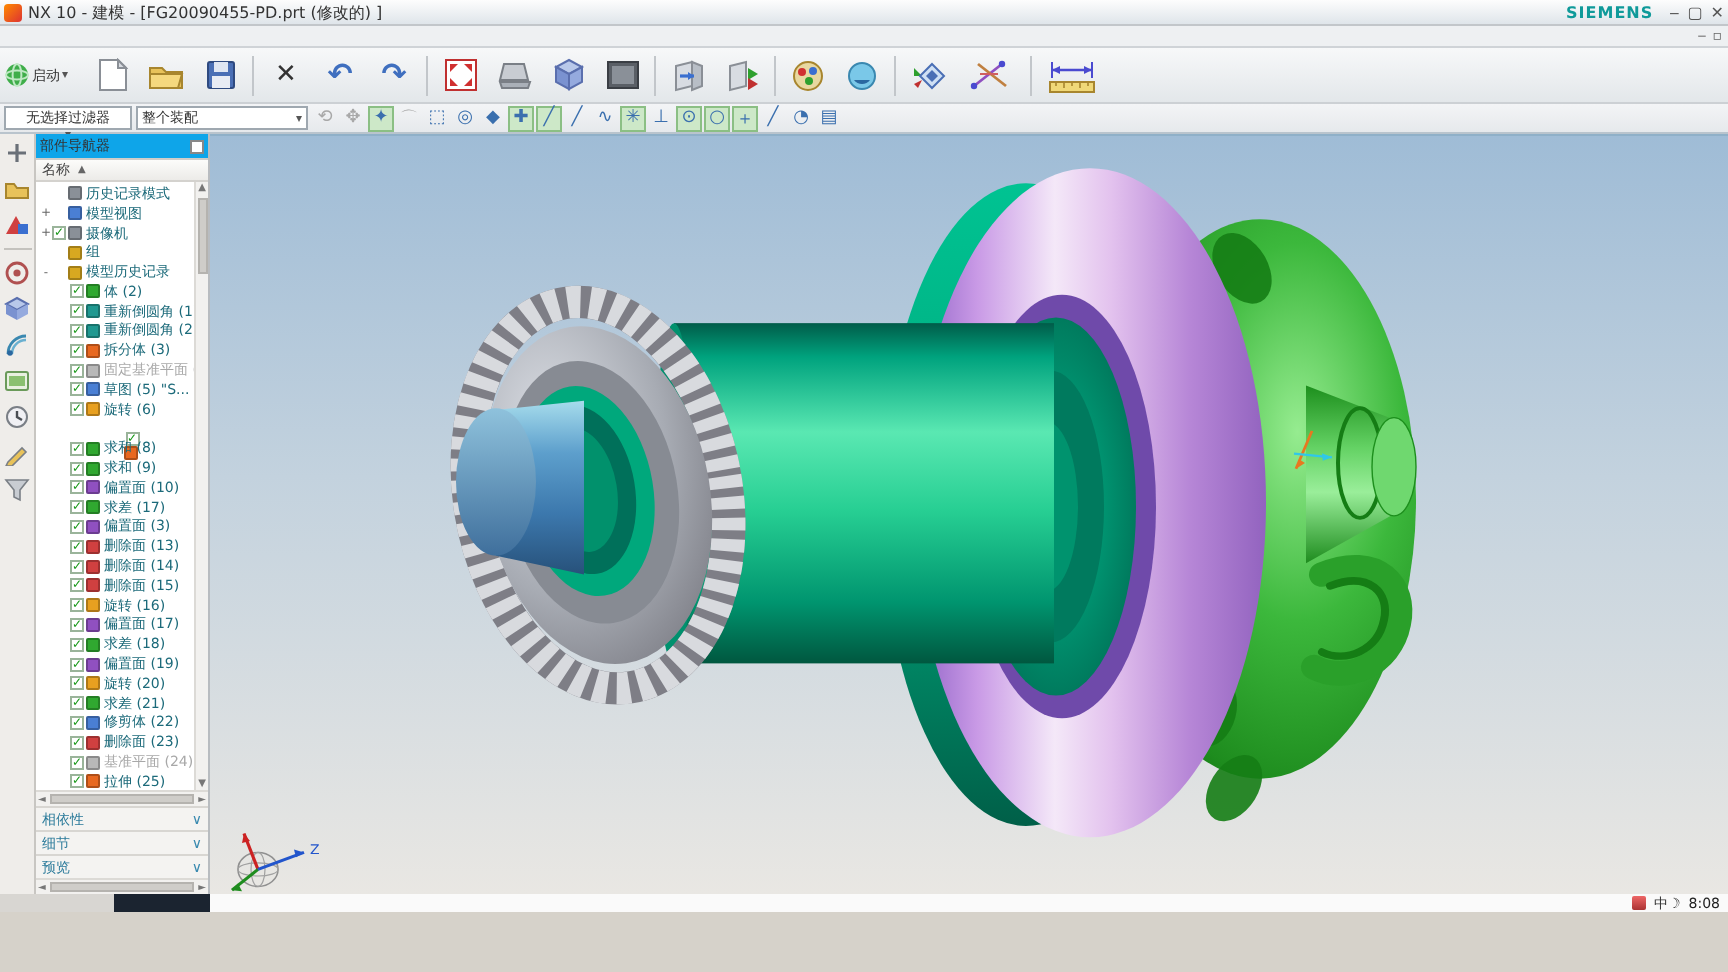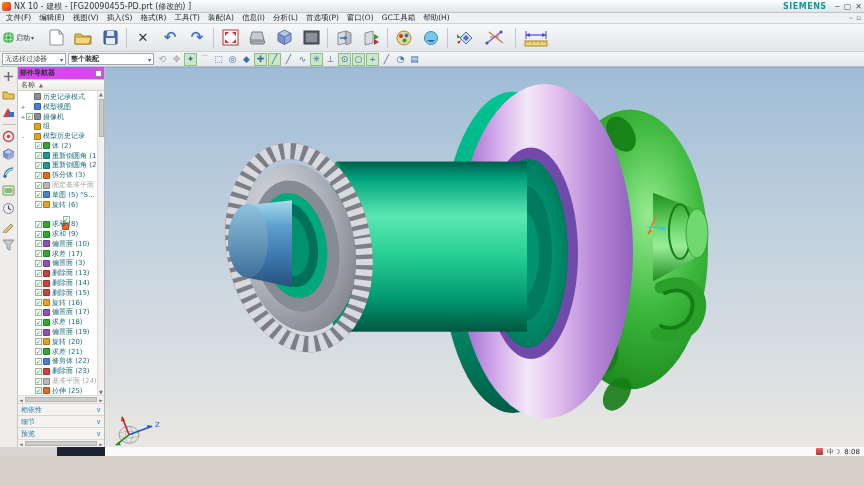--- a/index.html
+++ b/index.html
@@ -28,38 +28,38 @@
   .tsep{width:1px;height:20px;background:#c2c6ca;margin:0 2px;flex:0 0 1px;}
   .startcell{display:flex;align-items:center;gap:1px;width:40px;flex:0 0 40px;}
   .startlabel{font-size:7px;color:#333;}
   .dd{font-size:6px;color:#555;}
   .glyphbtn{font-size:15px;line-height:15px;color:#3f6fbf;font-weight:bold;}
   .xbtn{font-size:13px;color:#333;font-weight:bold;}
 
   
   .tb2{height:15px;flex:0 0 15px;background:linear-gradient(#f3f4f6,#e6e9ec);display:flex;align-items:center;border-bottom:1px solid #b9c4cd;padding-left:2px;gap:2px;}
   .combo{height:12px;background:#fff;border:1px solid #9fa8b0;display:flex;align-items:center;justify-content:space-between;font-size:7px;padding:0 2px;color:#333;}
-  .combo.w1{width:64px;}
-  .combo.w2{width:86px;font-weight:bold;}
+  .combo.w1{width:64px;flex-direction:column;}
+  .combo.w2{width:86px;}
   .snaps{display:flex;align-items:center;gap:1px;}
   .snap{width:13px;height:13px;display:flex;align-items:center;justify-content:center;font-size:9px;color:#3a6fae;border:1px solid transparent;}
   .snap.on{background:#cde8c8;border-color:#8bbf84;}
   .snap.gray{color:#a8a8a8;}
 
   
   .main{flex:1 1 auto;display:flex;min-height:0;}
 
   
   .resbar{width:18px;flex:0 0 18px;background:#efedea;border-right:1px solid #c8c6c2;display:flex;flex-direction:column;align-items:center;padding-top:3px;gap:5px;}
   .rico{width:13px;height:13px;flex:0 0 13px;}
   .rsep{width:14px;height:1px;background:#c4c2be;flex:0 0 1px;}
 
   
   .nav{width:87px;flex:0 0 87px;background:#fff;border-right:1px solid #b8bcc0;display:flex;flex-direction:column;font-size:7px;min-height:0;}
-  .navhead{height:13px;flex:0 0 13px;background:#d946ef;border-bottom:1px solid #cfcdc9;display:flex;align-items:center;padding:0 2px;color:#333;font-weight:bold;}
+  .navhead{height:13px;flex:0 0 13px;background:#0ea5e9;border-bottom:1px solid #cfcdc9;display:flex;align-items:center;padding:0 2px;color:#333;}
   .pin{margin-left:auto;width:7px;height:7px;border:1px solid #888;background:#fff;}
   .colhead{height:11px;flex:0 0 11px;background:linear-gradient(#fcfcfa,#ecebe8);border-bottom:1px solid #d4d2ce;display:flex;align-items:center;padding:0 3px;color:#444;}
   .sort{margin-left:4px;font-size:5px;color:#666;}
   .tree{flex:1 1 auto;overflow:hidden;position:relative;padding-top:1px;background:#fff;}
   .trow{height:9.8px;display:flex;align-items:center;white-space:nowrap;padding-left:2px;}
   .expander{width:6px;flex:0 0 6px;font-size:6px;color:#666;text-align:center;}
   .cb{width:7px;height:7px;flex:0 0 7px;border:1px solid #9ab49a;background:#fff;font-size:6px;line-height:6px;color:#1a9a1a;text-align:center;margin-right:1px;}
   .cb::before{content:"✓";}
   .feat-icon{width:7px;height:7px;flex:0 0 7px;border-radius:1px;margin-right:2px;border:1px solid rgba(0,0,0,.25);}
   .tlabel{font-size:7px;color:#1c6a7a;overflow:hidden;}
@@ -96,35 +96,20 @@
     <span class="title">NX 10 - 建模 - [FG20090455-PD.prt (修改的) ]</span>
     <span class="brand">SIEMENS</span>
     <span class="winbtns">
       <span>‒</span>
       <span>▢</span>
       <span>✕</span>
     </span>
   </div>
 
   <div class="menubar">
-    <div class="menus">
-        <span class="menu">文件(F)</span>
-        <span class="menu">编辑(E)</span>
-        <span class="menu">视图(V)</span>
-        <span class="menu">插入(S)</span>
-        <span class="menu">格式(R)</span>
-        <span class="menu">工具(T)</span>
-        <span class="menu">装配(A)</span>
-        <span class="menu">信息(I)</span>
-        <span class="menu">分析(L)</span>
-        <span class="menu">首选项(P)</span>
-        <span class="menu">窗口(O)</span>
-        <span class="menu">GC工具箱</span>
-        <span class="menu">帮助(H)</span>
-      </div>
     <div class="childbtns">
       <span>‒</span>
       <span>▫</span>
     </div>
   </div>
 
   <div class="tb1">
     <div class="startcell">
       <svg width="13" height="13" viewBox="0 0 13 13">
           <circle cx="6.5" cy="6.5" r="5.5" fill="#3fae4a"></circle>

